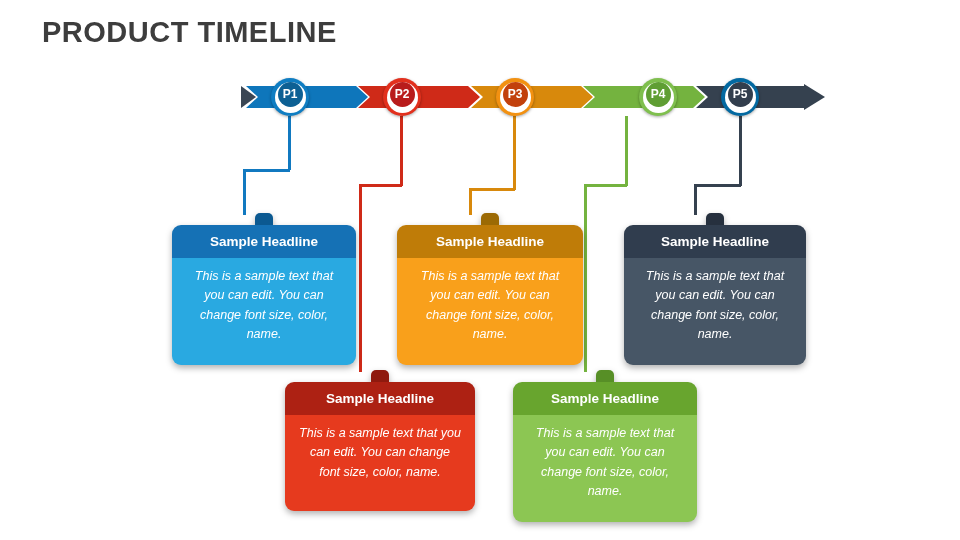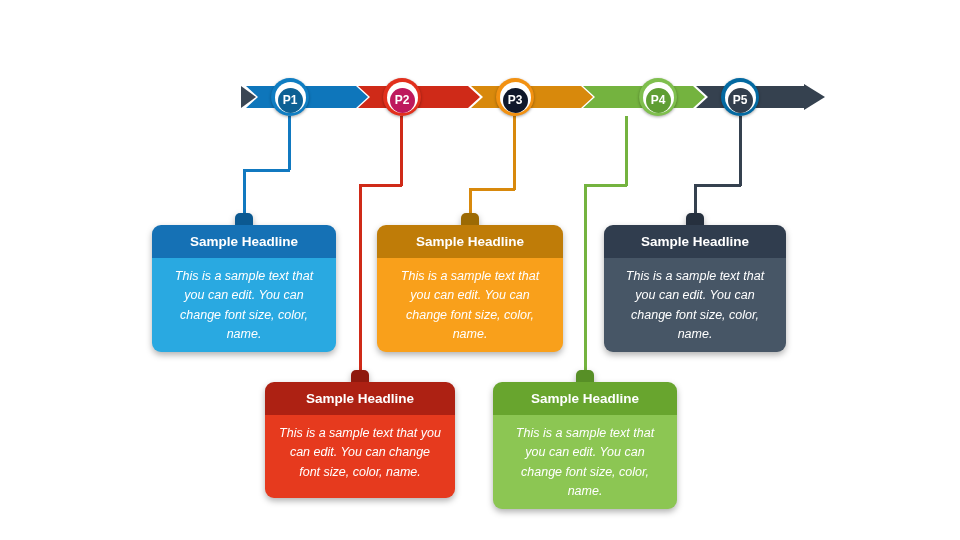--- a/index.html
+++ b/index.html
@@ -29,61 +29,62 @@
     position:absolute;left:804px;top:84px;width:21px;height:26px;background:#35414f;z-index:2;
     clip-path:polygon(0 0, 100% 50%, 0 100%);
   }
   
   .circle{
     position:absolute;top:78px;width:38px;height:38px;border-radius:50%;z-index:4;
     display:flex;align-items:center;justify-content:center;
     box-shadow:0 1px 3px rgba(0,0,0,.35);
   }
   .circle-white{width:31px;height:31px;border-radius:50%;background:#fff;
-    display:flex;align-items:flex-end;justify-content:center;}
+    display:flex;align-items:flex-start;justify-content:center;}
   .circle-inner{width:25px;height:25px;border-radius:50%;color:#fff;font-weight:bold;
     font-size:12px;display:flex;align-items:center;justify-content:center;}
   .s1{background:#0f7dc2}.ci1{background:#0d6094}
-  .s2{background:#e2301d}.ci2{background:#be185d}
-  .s3{background:#f29111}.ci3{background:#0f172a}
+  .s2{background:#e2301d}.ci2{background:#b91c1c}
+  .s3{background:#f29111}.ci3{background:#c2410c}
   .s4{background:#7fbf4e}.ci4{background:#5f9e33}
   .s5{background:#0369a1}.ci5{background:#323e4d}
   
   .line{position:absolute;z-index:1;}
   .ln-blue{background:#1179c0}
   .ln-orange{background:#d8890c}
   .ln-dark{background:#35414f}
   .ln-red{background:#cf2a18}
   .ln-green{background:#74b33f}
   
-  .card{position:absolute;z-index:3;filter:drop-shadow(0 3px 3px rgba(0,0,0,.3));}
+  .card{position:absolute;z-index:3;filter:drop-shadow(0 3px 3px rgba(0,0,0,.3));margin-left:20px;}
   .tab{
     position:absolute;top:-12px;left:50%;transform:translateX(-50%);
     width:18px;height:18px;border-radius:5px;
   }
   .card-header{
     position:relative;height:33px;border-radius:9px 9px 0 0;color:#fff;
     font-size:13.5px;font-weight:bold;display:flex;align-items:center;justify-content:center;
   }
   .card-body{
     min-height:67px;border-radius:0 0 9px 9px;color:#fff;
     font-size:12.5px;font-style:italic;line-height:1.55;text-align:center;
-    padding:9px 13px 7px 13px;display:block;
+    padding:9px 13px 20px 13px;display:block;
   }
   .hd-blue{background:#1571b5}.bd-blue{background:#29a9e1}.tab-blue{background:#0b5991}
   .hd-orange{background:#bf7c08}.bd-orange{background:#f9a01b}.tab-orange{background:#9c6a04}
   .hd-dark{background:#303d4e}.bd-dark{background:#475666}.tab-dark{background:#26303e}
   .hd-red{background:#ad2113}.bd-red{background:#e63a1e}.tab-red{background:#8f1a0e}
   .hd-green{background:#68a52e}.bd-green{background:#8cc653}.tab-green{background:#578f26}
 </style>
 </head>
 <body>
 
 <div class="slide">
 
+  <h1 class="title">PRODUCT TIMELINE</h1>
 
   <div class="start-notch"></div>
   <div class="seg seg1"></div>
   <div class="seg seg2"></div>
   <div class="seg seg3"></div>
   <div class="seg seg4"></div>
   <div class="seg seg5"></div>
   <div class="arrowhead"></div>
 
   <div class="circle s1" style="left:271px">

